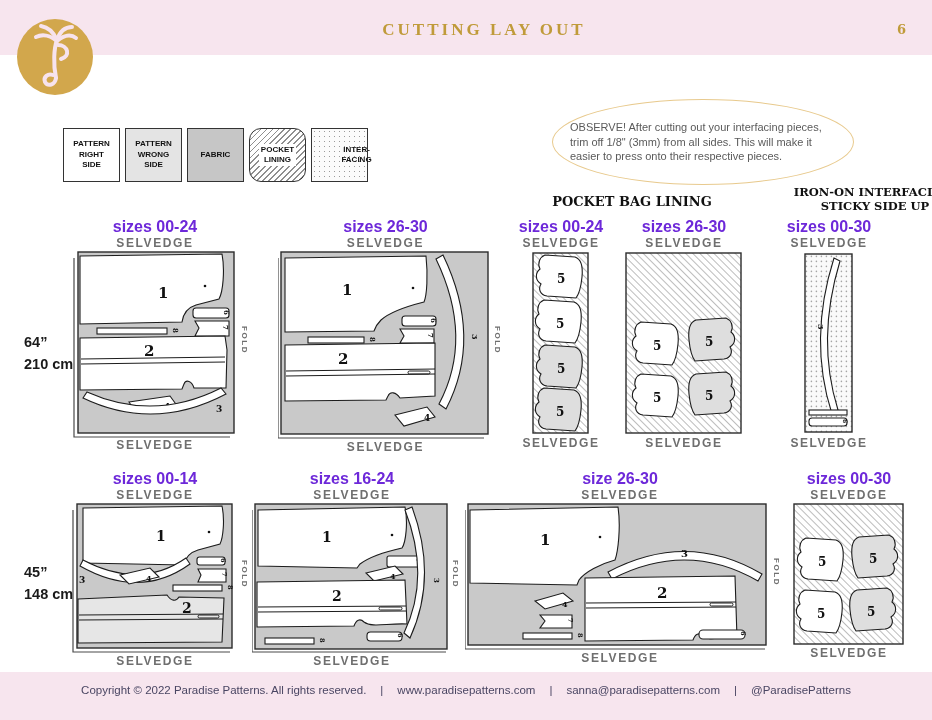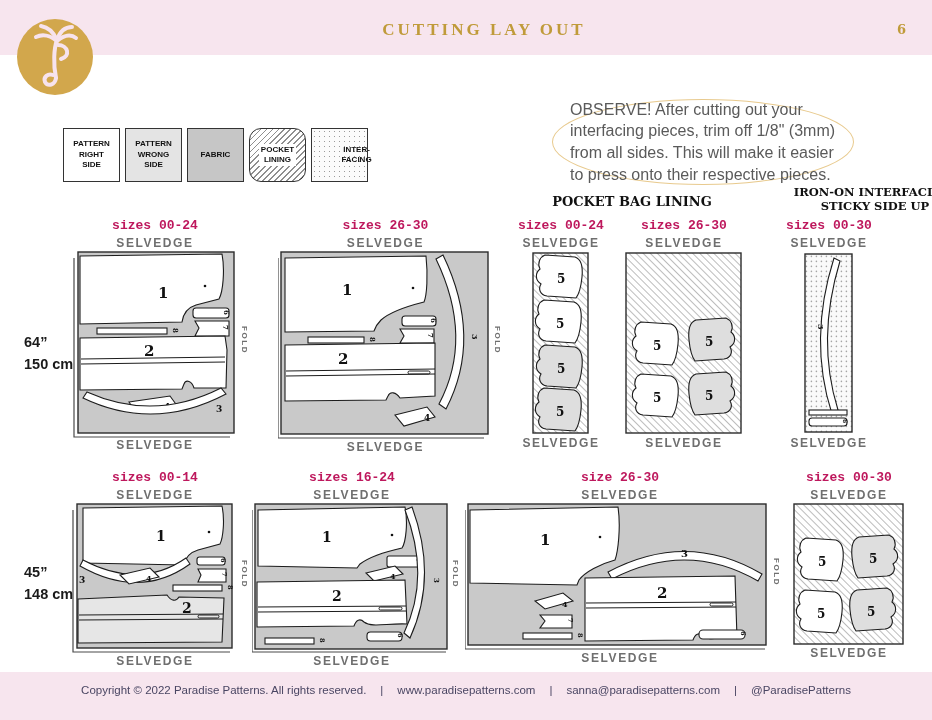--- a/index.html
+++ b/index.html
@@ -22,30 +22,30 @@
       color:#111;white-space:pre-line;box-sizing:border-box;}
   .sw-right{background:#fff;}
   .sw-wrong{background:#e4e4e4;}
   .sw-fabric{background:#c6c6c6;justify-content:center;}
   .sw-pocket{background:repeating-linear-gradient(135deg,#fff 0 3px,#8f8f8f 3px 4.2px);border-radius:12px;}
   .sw-inter{background:#fbfbfb;background-image:radial-gradient(#9a9a9a 0.8px,transparent 0.9px);
       background-size:5px 5px;padding-left:34px;}
   
   #note{position:absolute;top:99px;left:552px;width:300px;height:84px;border:1.5px solid #e8ca8e;
       border-radius:50%;display:flex;align-items:center;justify-content:center;}
-  #note-text{width:266px;font-size:16px;line-height:1.36;color:#5a5a5a;}
+  #note-text{width:266px;font-size:11px;line-height:1.36;color:#5a5a5a;}
   
   .section-header{position:absolute;text-align:center;font-family:"DejaVu Serif",serif;
       font-weight:700;color:#111;}
   #hdr-pocket{top:194px;left:520px;width:224px;font-size:13px;}
   #hdr-iron{top:185px;left:792px;width:166px;font-size:11.5px;line-height:1.25;}
   
   .diagram{position:absolute;display:flex;flex-direction:column;align-items:center;}
-  .size-label{height:18px;font-family:Liberation Mono, monospace;font-weight:700;font-size:13px;
-      color:#be185d;white-space:nowrap;}
+  .size-label{height:18px;font-family:Liberation Sans, sans-serif;font-weight:700;font-size:16px;
+      color:#6d28d9;white-space:nowrap;}
   .selvedge{height:14px;display:flex;align-items:center;font-weight:700;font-size:12px;
       letter-spacing:1.6px;color:#6f6f6f;}
   .fold{position:absolute;writing-mode:vertical-rl;font-weight:700;font-size:8px;
       letter-spacing:1.6px;color:#6f6f6f;}
   .width-label{position:absolute;left:24px;width:62px;font-weight:700;font-size:14.5px;
       line-height:1.55;color:#1a1a1a;}
   
   .fab{fill:#c9c9c9;stroke:#2b2b2b;stroke-width:1.4;}
   .pw{fill:#fff;stroke:#1c1c1c;stroke-width:1.1;}
   .pg{fill:#dedede;stroke:#1c1c1c;stroke-width:1.1;}
@@ -101,21 +101,21 @@
   </div>
 
   <div class="section-header" id="hdr-pocket">POCKET BAG LINING</div>
   <div class="section-header" id="hdr-iron">
     <div>IRON-ON INTERFACING,</div>
     <div>STICKY SIDE UP</div>
   </div>
 
   <div class="width-label" style="top:331px">
     <div>64”</div>
-    <div>150 cm</div>
+    <div>210 cm</div>
   </div>
   <div class="width-label" style="top:561px">
     <div>45”</div>
     <div>148 cm</div>
   </div>
 
   <div class="diagram" style="left:72px;top:218px;width:166px">
     <div class="size-label">sizes 00-24</div>
     <div class="selvedge">SELVEDGE</div>
     <svg width="166" height="188" viewBox="0 0 166 188">

